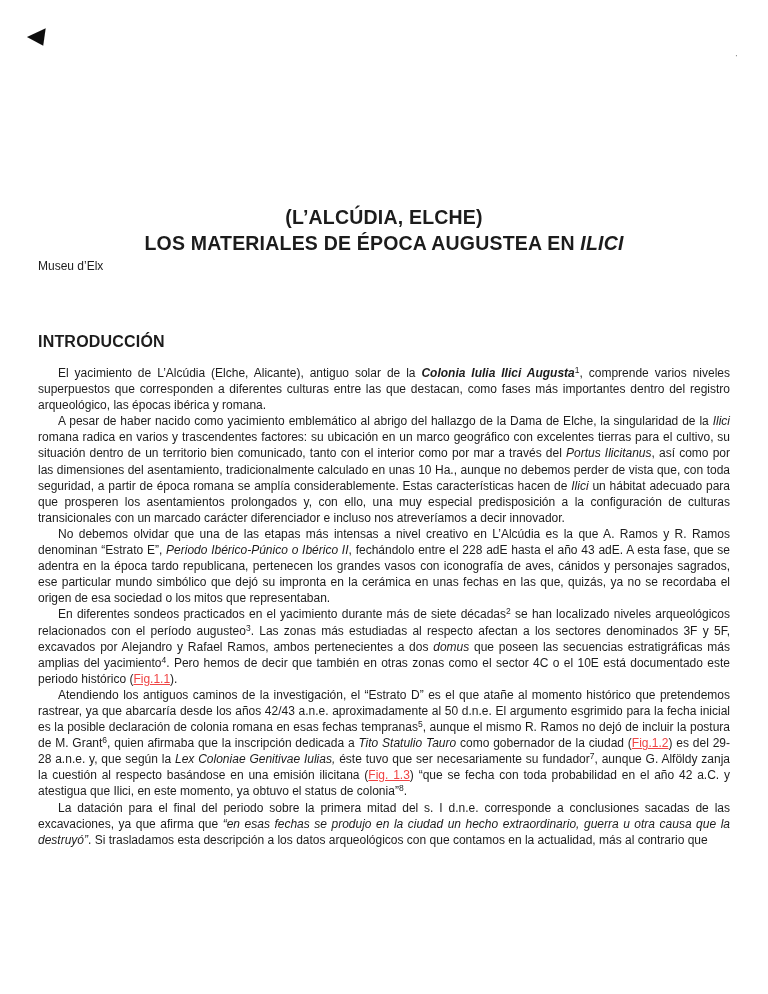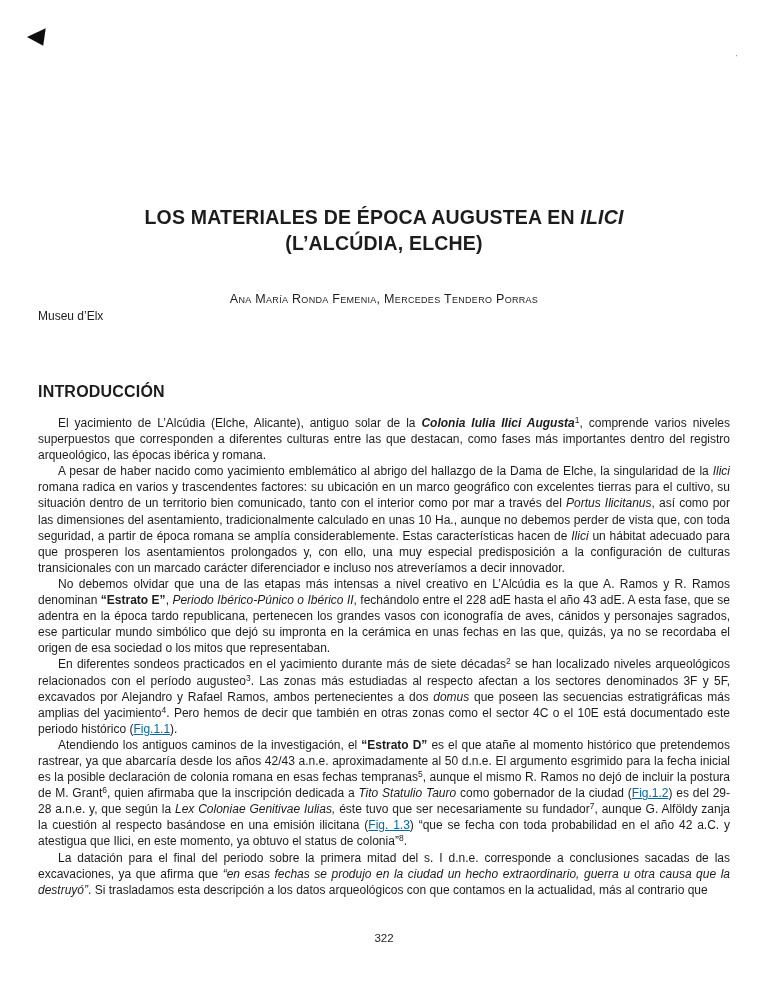--- a/index.html
+++ b/index.html
@@ -72,32 +72,32 @@
     font-weight: bold;
     letter-spacing: 0.2px;
   }
   .body-paragraph {
     margin: 0;
     font-size: 12px;
     line-height: 16.1px;
     text-align: justify;
     text-indent: 20px;
   }
-  .run-b  { font-weight: bold; }
+  .run-b  { font-weight: normal; }
   .run-i  { font-style: italic; }
   .run-bi { font-weight: bold; font-style: italic; }
   .run-sup {
     font-size: 8.5px;
     vertical-align: 4px;
     line-height: 0;
   }
   .run-link {
     text-decoration: underline;
     cursor: pointer;
-    color: #0369a1;
+    color: #ef4444;
   }
   .page-number {
     position: absolute;
     bottom: 50px;
     left: 0;
     right: 0;
     text-align: center;
     font-size: 11.5px;
     color: #1c1c1c;
   }
@@ -107,34 +107,32 @@
 
 <div class="page">
 
   <div class="back-icon">◀</div>
 
   <div class="corner-mark">·</div>
 
   <div class="content">
 
     <h1 class="title">
+      <span class="title-line"><span>(L’ALCÚDIA, ELCHE)</span></span>
       <span class="title-line"><span>LOS MATERIALES DE ÉPOCA AUGUSTEA EN </span><span class="run-i">ILICI</span></span>
-      <span class="title-line"><span>(L’ALCÚDIA, ELCHE)</span></span>
     </h1>
 
-    <div class="authors">Ana María Ronda Femenia, Mercedes Tendero Porras</div>
 
     <div class="affiliation">Museu d’Elx</div>
 
     <h2 class="section-heading">INTRODUCCIÓN</h2>
 
     <p class="body-paragraph"><span>El yacimiento de L’Alcúdia (Elche, Alicante), antiguo solar de la </span><span class="run-bi">Colonia Iulia Ilici Augusta</span><span class="run-sup">1</span><span>, comprende varios niveles superpuestos que corresponden a diferentes culturas entre las que destacan, como fases más importantes dentro del registro arqueológico, las épocas ibérica y romana.</span></p>
     <p class="body-paragraph"><span>A pesar de haber nacido como yacimiento emblemático al abrigo del hallazgo de la Dama de Elche, la singularidad de la </span><span class="run-i">Ilici</span><span> romana radica en varios y trascendentes factores: su ubicación en un marco geográfico con excelentes tierras para el cultivo, su situación dentro de un territorio bien comunicado, tanto con el interior como por mar a través del </span><span class="run-i">Portus Ilicitanus</span><span>, así como por las dimensiones del asentamiento, tradicionalmente calculado en unas 10 Ha., aunque no debemos perder de vista que, con toda seguridad, a partir de época romana se amplía considerablemente. Estas características hacen de </span><span class="run-i">Ilici</span><span> un hábitat adecuado para que prosperen los asentamientos prolongados y, con ello, una muy especial predisposición a la configuración de culturas transicionales con un marcado carácter diferenciador e incluso nos atreveríamos a decir innovador.</span></p>
     <p class="body-paragraph"><span>No debemos olvidar que una de las etapas más intensas a nivel creativo en L’Alcúdia es la que A. Ramos y R. Ramos denominan </span><span class="run-b">“Estrato E”</span><span>, </span><span class="run-i">Periodo Ibérico-Púnico o Ibérico II</span><span>, fechándolo entre el 228 adE hasta el año 43 adE. A esta fase, que se adentra en la época tardo republicana, pertenecen los grandes vasos con iconografía de aves, cánidos y personajes sagrados, ese particular mundo simbólico que dejó su impronta en la cerámica en unas fechas en las que, quizás, ya no se recordaba el origen de esa sociedad o los mitos que representaban.</span></p>
     <p class="body-paragraph"><span>En diferentes sondeos practicados en el yacimiento durante más de siete décadas</span><span class="run-sup">2</span><span> se han localizado niveles arqueológicos relacionados con el período augusteo</span><span class="run-sup">3</span><span>. Las zonas más estudiadas al respecto afectan a los sectores denominados 3F y 5F, excavados por Alejandro y Rafael Ramos, ambos pertenecientes a dos </span><span class="run-i">domus</span><span> que poseen las secuencias estratigráficas más amplias del yacimiento</span><span class="run-sup">4</span><span>. Pero hemos de decir que también en otras zonas como el sector 4C o el 10E está documentado este periodo histórico (</span><span class="run-link">Fig.1.1</span><span>).</span></p>
     <p class="body-paragraph"><span>Atendiendo los antiguos caminos de la investigación, el </span><span class="run-b">“Estrato D”</span><span> es el que atañe al momento histórico que pretendemos rastrear, ya que abarcaría desde los años 42/43 a.n.e. aproximadamente al 50 d.n.e. El argumento esgrimido para la fecha inicial es la posible declaración de colonia romana en esas fechas tempranas</span><span class="run-sup">5</span><span>, aunque el mismo R. Ramos no dejó de incluir la postura de M. Grant</span><span class="run-sup">6</span><span>, quien afirmaba que la inscripción dedicada a </span><span class="run-i">Tito Statulio Tauro</span><span> como gobernador de la ciudad (</span><span class="run-link">Fig.1.2</span><span>) es del 29-28 a.n.e. y, que según la </span><span class="run-i">Lex Coloniae Genitivae Iulias,</span><span> éste tuvo que ser necesariamente su fundador</span><span class="run-sup">7</span><span>, aunque G. Alföldy zanja la cuestión al respecto basándose en una emisión ilicitana (</span><span class="run-link">Fig. 1.3</span><span>) “que se fecha con toda probabilidad en el año 42 a.C. y atestigua que Ilici, en este momento, ya obtuvo el status de colonia”</span><span class="run-sup">8</span><span>.</span></p>
     <p class="body-paragraph"><span>La datación para el final del periodo sobre la primera mitad del s. I d.n.e. corresponde a conclusiones sacadas de las excavaciones, ya que afirma que </span><span class="run-i">“en esas fechas se produjo en la ciudad un hecho extraordinario, guerra u otra causa que la destruyó”</span><span>. Si trasladamos esta descripción a los datos arqueológicos con que contamos en la actualidad, más al contrario que</span></p>
 
   </div>
 
-  <div class="page-number">322</div>
 
 </div>
 
 </body></html>

